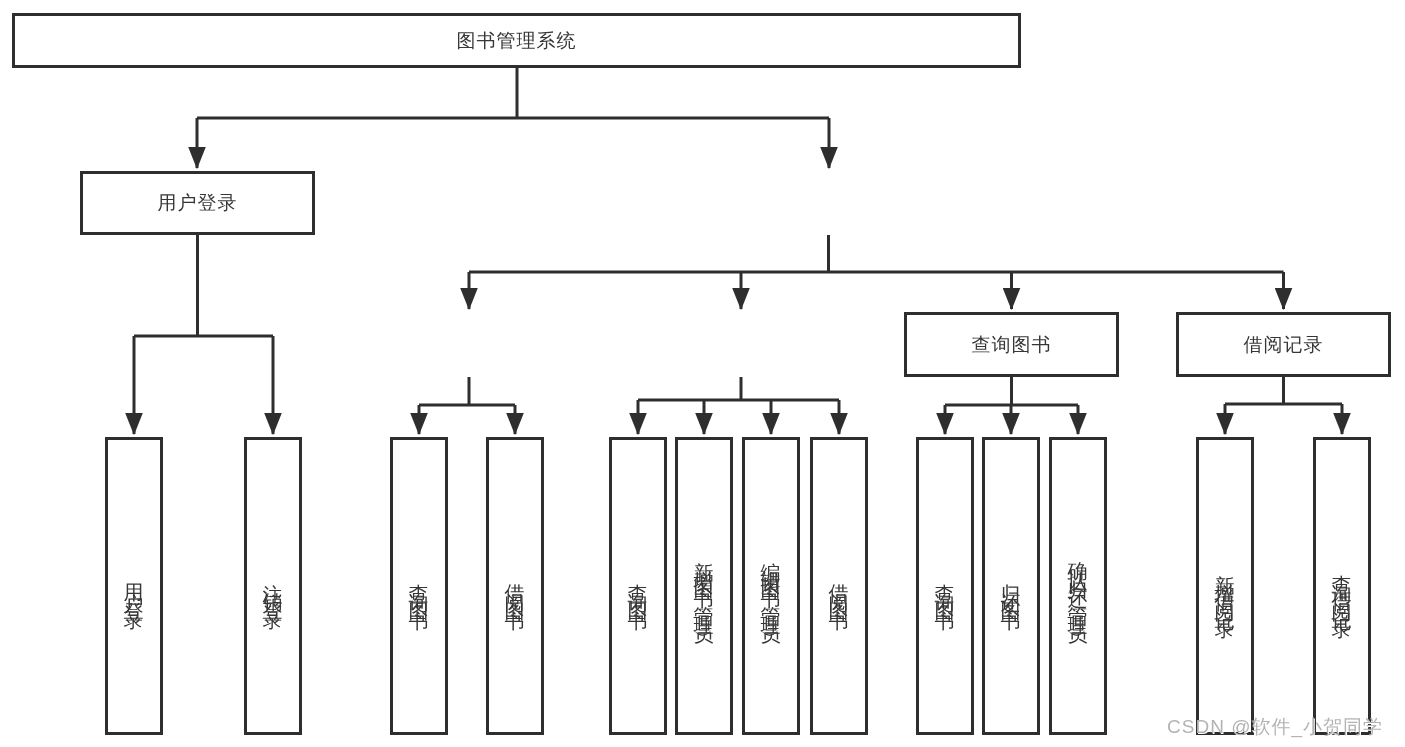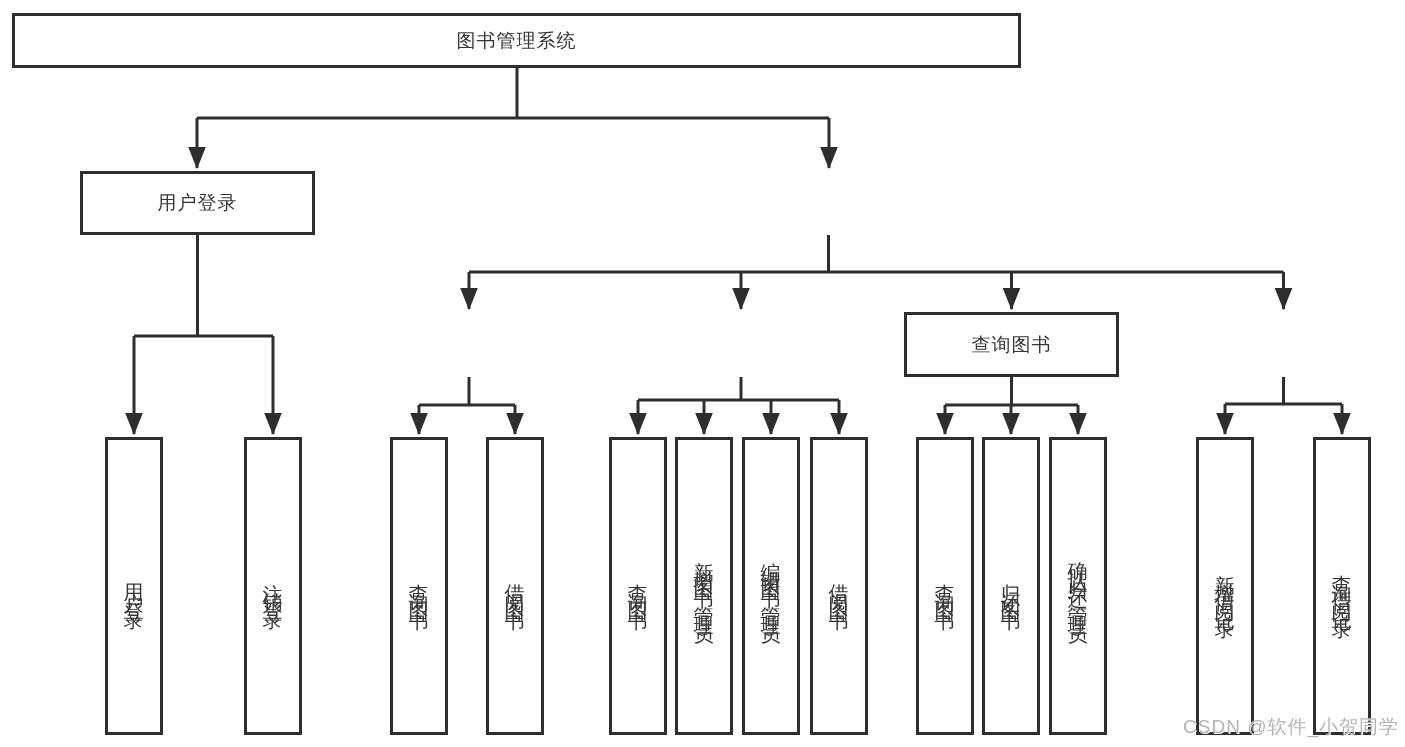--- a/index.html
+++ b/index.html
@@ -48,21 +48,21 @@
     writing-mode:vertical-rl;
     text-orientation:mixed;
     font-size:20px;
     letter-spacing:9px;
     line-height:1;
     white-space:normal;
     max-height:284px;
   }
   .watermark{
     position:absolute;
-    right:6px;
+    right:22px;
     top:714px;
     font-size:19px;
     color:var(--wm);
     text-shadow:1px 1px 0 #ffffff;
     letter-spacing:1px;
   }
 </style>
 </head>
 <body>
 
@@ -134,20 +134,23 @@
     <span class="lbl">图书管理系统</span>
   </div>
 
   <div class="box" style="left:80px;top:171px;width:235px;height:64px">
     <span class="lbl">用户登录</span>
   </div>
 
   <div class="box" style="left:904px;top:312px;width:215px;height:65px">
     <span class="lbl">查询图书</span>
   </div>
+  <div class="box" style="left:1176px;top:312px;width:215px;height:65px">
+    <span class="lbl">借阅记录</span>
+  </div>
 
   <div class="box leaf" style="left:105px;top:437px;width:58px;height:298px">
     <span class="lbl">用户登录</span>
   </div>
   <div class="box leaf" style="left:244px;top:437px;width:58px;height:298px">
     <span class="lbl">注销登录</span>
   </div>
 
   <div class="box leaf" style="left:390px;top:437px;width:58px;height:298px">
     <span class="lbl">查询图书</span>

